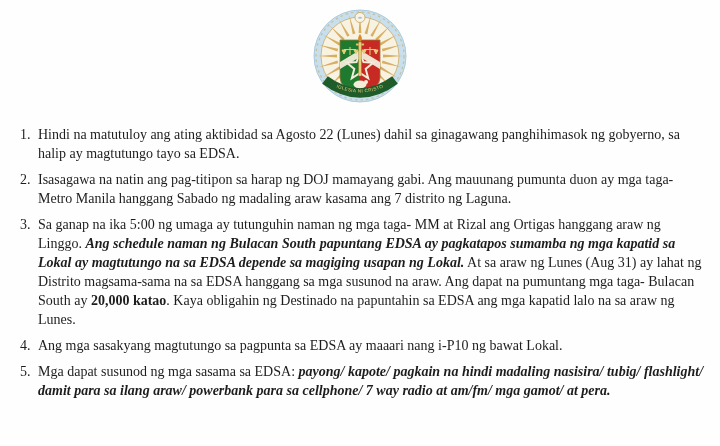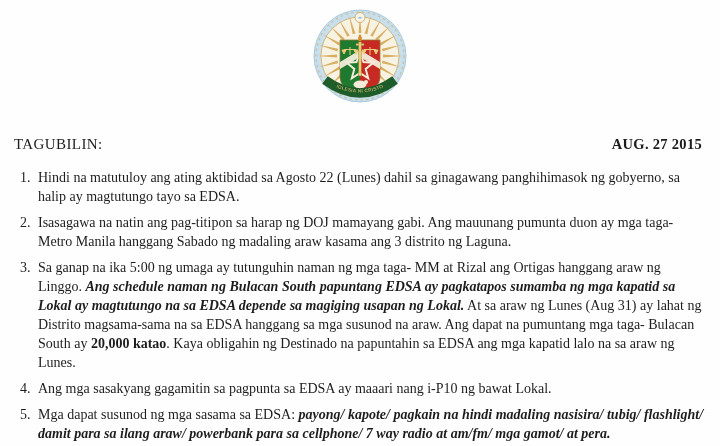--- a/index.html
+++ b/index.html
@@ -105,41 +105,37 @@
 
     <g>
       <path d="M13,74 Q48,100 83,74" stroke="#1e5c2a" stroke-width="9.5" fill="none"></path>
       <path id="bannerTextPath" d="M16,77 Q48,96 80,77" fill="none"></path>
       <text font-size="4.6" fill="#e9cd7a" letter-spacing="0.4" font-family="Liberation Sans, sans-serif">
         <textPath href="#bannerTextPath" startOffset="50%" text-anchor="middle">IGLESIA NI CRISTO</textPath>
       </text>
     </g>
   </svg>
 
-  <div class="header-row">
-    <span class="tagubilin">TAGUBILIN:</span>
-    <span class="date-stamp">AUG. 27 2015</span>
-  </div>
 
   <div class="list">
       <div class="item">
         <span class="num">1.</span>
         <span class="txt"><span class="seg-normal">Hindi na matutuloy ang ating aktibidad sa Agosto 22 (Lunes) dahil sa ginagawang panghihimasok ng gobyerno, sa halip ay magtutungo tayo sa EDSA.</span></span>
       </div>
       <div class="item">
         <span class="num">2.</span>
-        <span class="txt"><span class="seg-normal">Isasagawa na natin ang pag-titipon sa harap ng DOJ mamayang gabi. Ang mauunang pumunta duon ay mga taga- Metro Manila hanggang Sabado ng madaling araw kasama ang 3 distrito ng Laguna.</span></span>
+        <span class="txt"><span class="seg-normal">Isasagawa na natin ang pag-titipon sa harap ng DOJ mamayang gabi. Ang mauunang pumunta duon ay mga taga- Metro Manila hanggang Sabado ng madaling araw kasama ang 7 distrito ng Laguna.</span></span>
       </div>
       <div class="item">
         <span class="num">3.</span>
         <span class="txt"><span class="seg-normal">Sa ganap na ika 5:00 ng umaga ay tutunguhin naman ng mga taga- MM at Rizal ang Ortigas hanggang araw ng Linggo. </span><span class="seg-bolditalic">Ang schedule naman ng Bulacan South papuntang EDSA ay pagkatapos sumamba ng mga kapatid sa Lokal ay magtutungo na sa EDSA depende sa magiging usapan ng Lokal.</span><span class="seg-normal"> At sa araw ng Lunes (Aug 31) ay lahat ng Distrito magsama-sama na sa EDSA hanggang sa mga susunod na araw. Ang dapat na pumuntang mga taga- Bulacan South ay </span><span class="seg-bold">20,000 katao</span><span class="seg-normal">. Kaya obligahin ng Destinado na papuntahin sa EDSA ang mga kapatid lalo na sa araw ng Lunes.</span></span>
       </div>
       <div class="item">
         <span class="num">4.</span>
-        <span class="txt"><span class="seg-normal">Ang mga sasakyang gagamitin sa pagpunta sa EDSA ay maaari nang i-P10 ng bawat Lokal.</span></span>
+        <span class="txt"><span class="seg-normal">Ang mga sasakyang magtutungo sa pagpunta sa EDSA ay maaari nang i-P10 ng bawat Lokal.</span></span>
       </div>
       <div class="item">
         <span class="num">5.</span>
         <span class="txt"><span class="seg-normal">Mga dapat susunod ng mga sasama sa EDSA: </span><span class="seg-bolditalic">payong/ kapote/ pagkain na hindi madaling nasisira/ tubig/ flashlight/ damit para sa ilang araw/ powerbank para sa cellphone/ 7 way radio at am/fm/ mga gamot/ at pera.</span></span>
       </div>
     </div>
 
 </div>
 
 </body></html>

